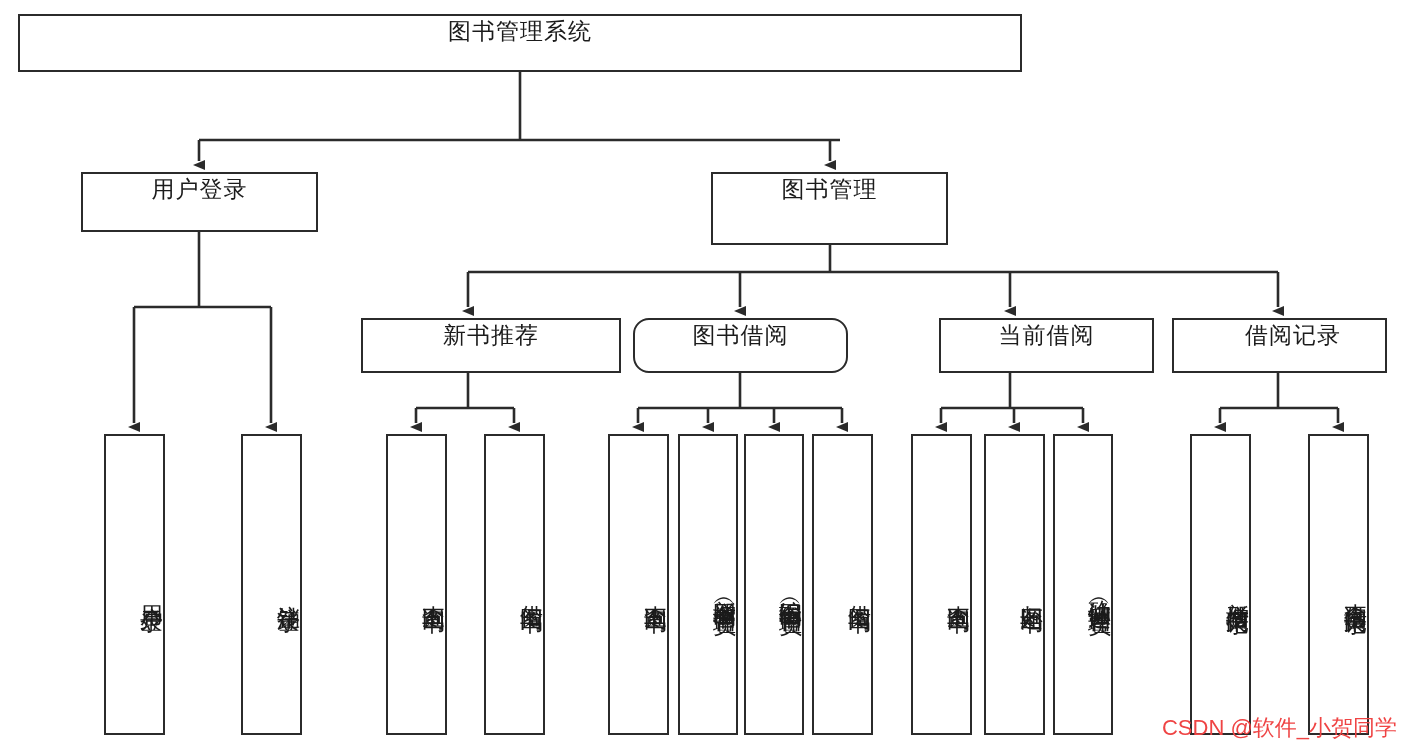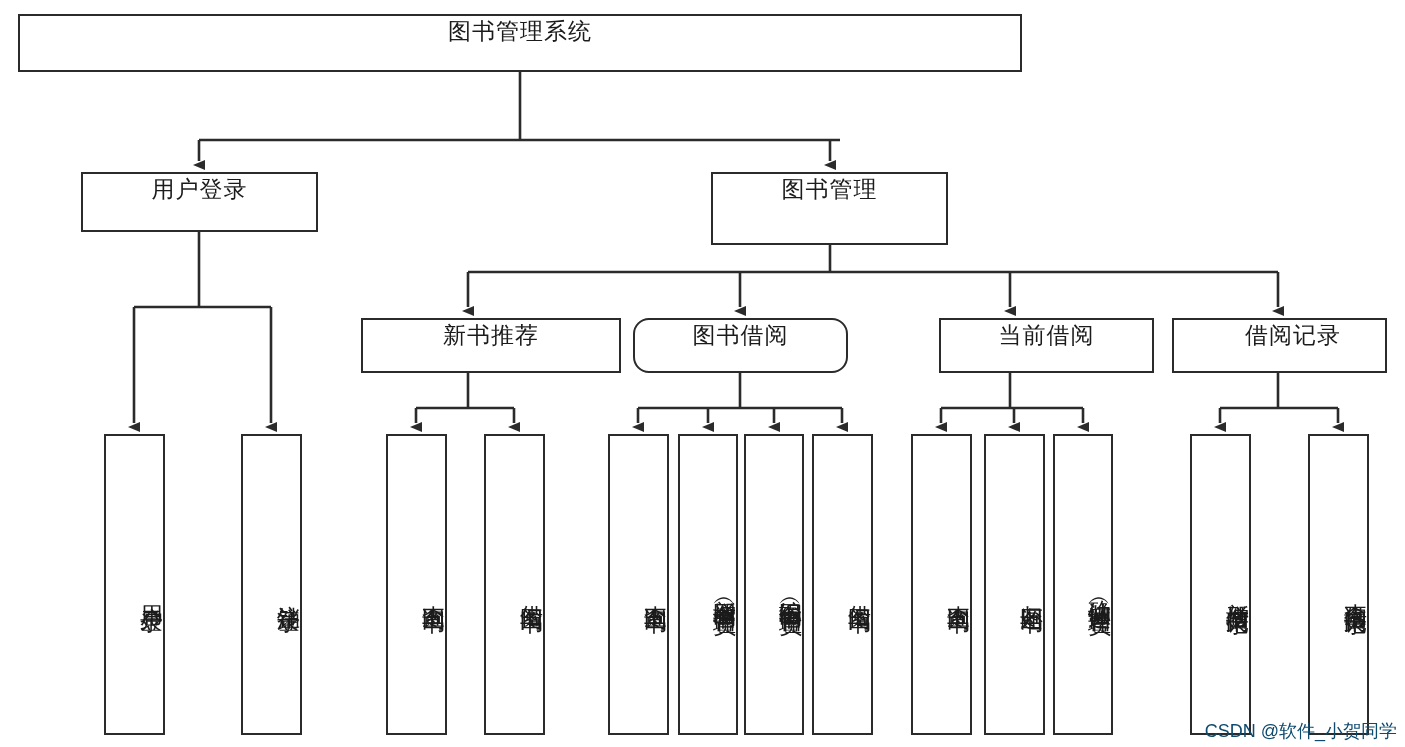--- a/index.html
+++ b/index.html
@@ -52,22 +52,22 @@
     line-height: 1;
   }
   .node-label {
     display: block;
     white-space: nowrap;
   }
   #watermark {
     position: absolute;
     right: 8px;
     bottom: 4px;
-    font-size: 18px;
-    color: #0c4a6e;
+    font-size: 22px;
+    color: #ef4444;
     white-space: nowrap;
     user-select: none;
   }
 </style>
 </head>
 <body>
 
 <div id="diagram-root">
 
   <svg class="connectors" viewBox="0 0 1405 747" xmlns="http://www.w3.org/2000/svg">

